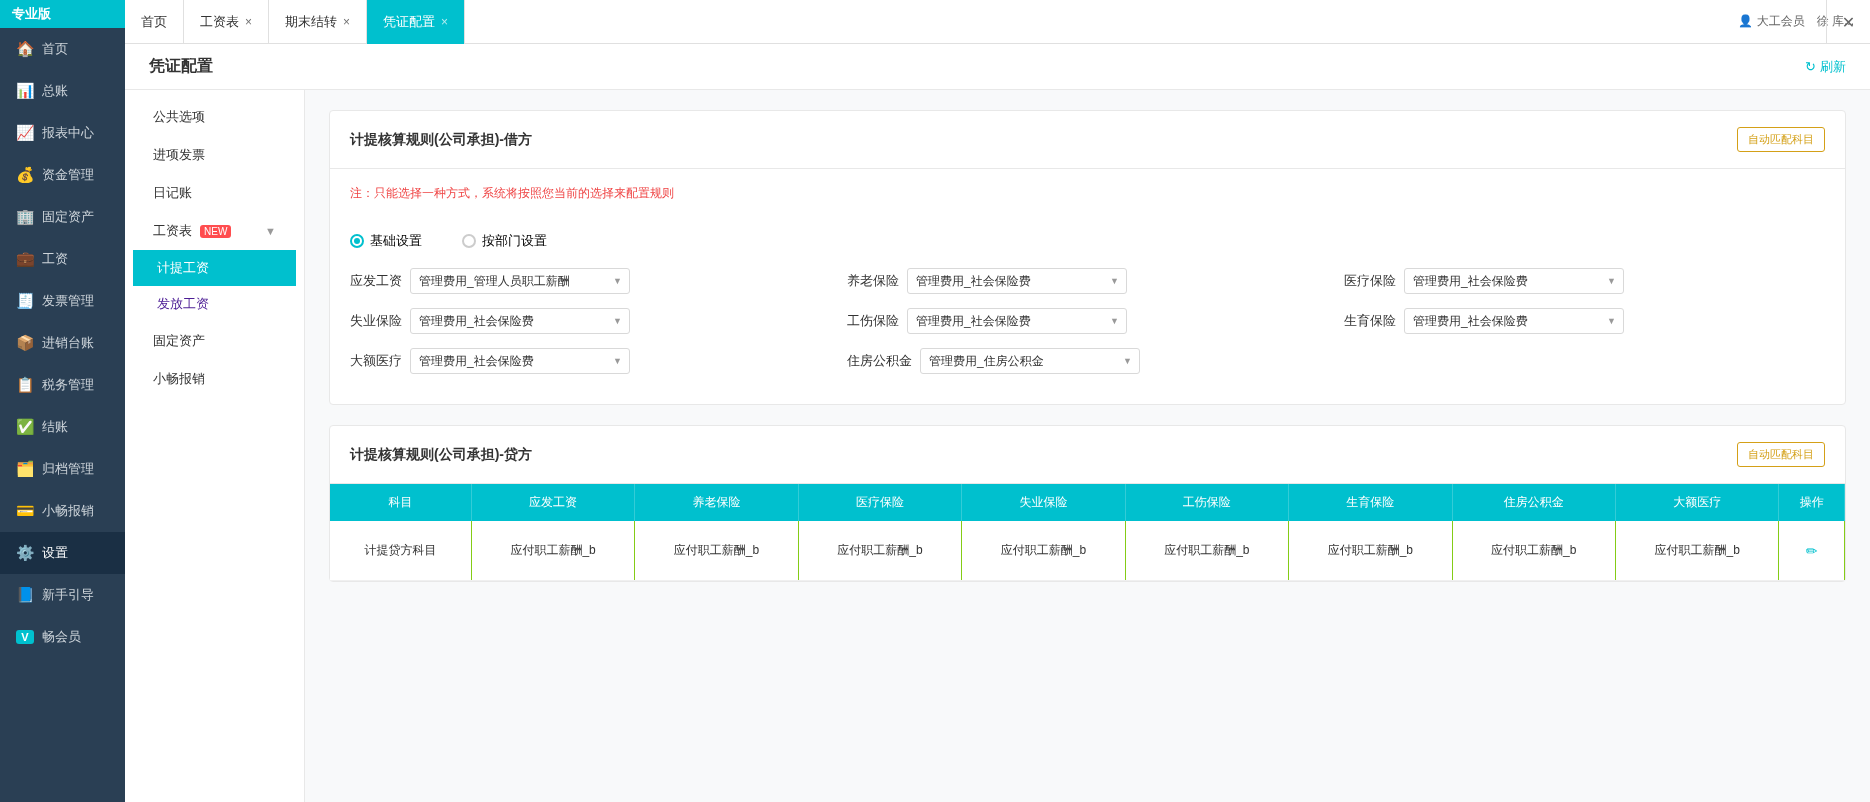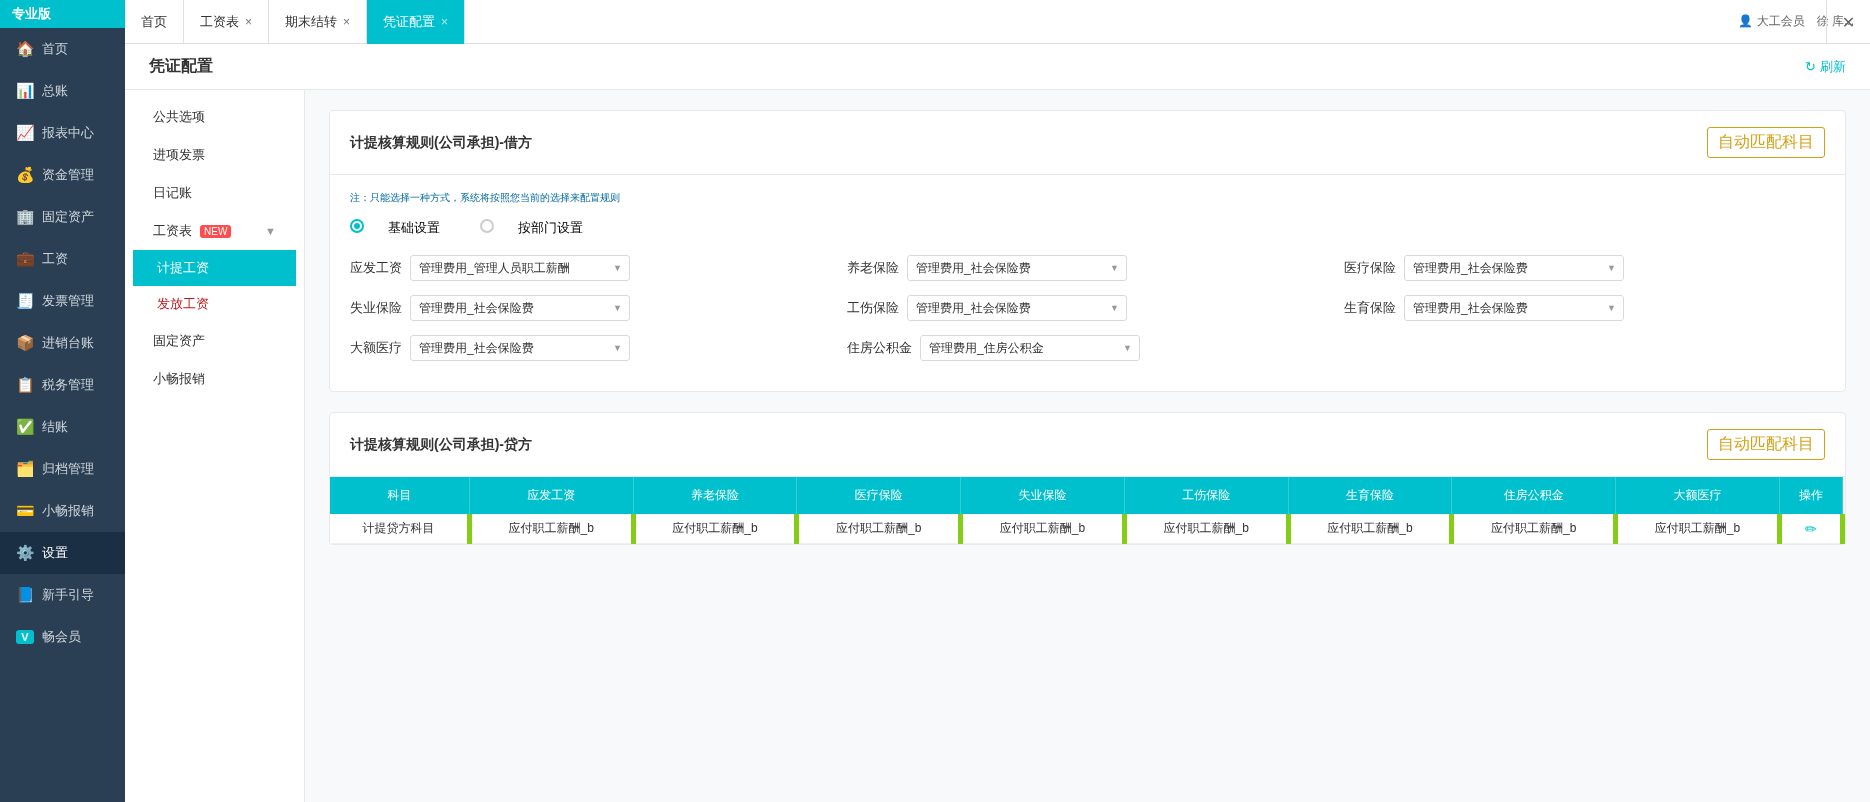--- a/index.html
+++ b/index.html
@@ -155,21 +155,21 @@
       color: white;
       font-size: 10px;
       padding: 1px 4px;
       border-radius: 3px;
       margin-left: 4px;
     }
     .nav-arrow { font-size: 11px; color: #999; }
     .left-nav-sub-item {
       padding: 9px 24px;
       cursor: pointer;
-      color: #b91c1c;
+      color: #4c1d95;
       font-size: 13px;
     }
     .left-nav-sub-item.active { background: #00c0ce; color: white; }
 
     
     .main-panel {
       flex: 1;
       overflow-y: auto;
       padding: 20px 24px;
       background: #f8f9fa;
@@ -194,40 +194,40 @@
       font-weight: bold;
       color: #333;
     }
     .auto-match-btn {
       border: 1px solid #d4a017;
       color: #d4a017;
       background: white;
       padding: 4px 10px;
       border-radius: 3px;
       cursor: pointer;
-      font-size: 16px;
+      font-size: 11px;
     }
     .section-body { padding: 16px 20px; }
     .notice-text {
-      color: #0369a1;
-      font-size: 10px;
-      margin-bottom: 14px;
+      color: #ef4444;
+      font-size: 12px;
+      margin-bottom: 30px;
     }
 
     
     .radio-group {
       display: flex;
       gap: 40px;
       margin-bottom: 18px;
       align-items: center;
     }
     .radio-option {
       display: flex;
-      align-items: flex-start;
-      gap: 24px;
+      align-items: center;
+      gap: 6px;
       cursor: pointer;
       font-size: 13px;
     }
     .radio-circle {
       width: 14px;
       height: 14px;
       border-radius: 50%;
       border: 2px solid #ccc;
       display: flex;
       align-items: center;
@@ -322,24 +322,24 @@
     .credit-table thead th {
       padding: 10px 8px;
       text-align: center;
       font-weight: normal;
       border-right: 1px solid rgba(255,255,255,0.2);
     }
     .credit-table tbody tr {
       background: white;
     }
     .credit-table tbody td {
-      padding: 6px 8px;
+      padding: 21px 8px;
       text-align: center;
       border-bottom: 1px solid #f0f0f0;
-      border-right: 5px solid #84cc16;
+      border-right: 1px solid #84cc16;
       color: #333;
     }
     .edit-icon {
       color: #00c0ce;
       cursor: pointer;
       font-size: 14px;
     }
   </style>
 </head>
 <body>

